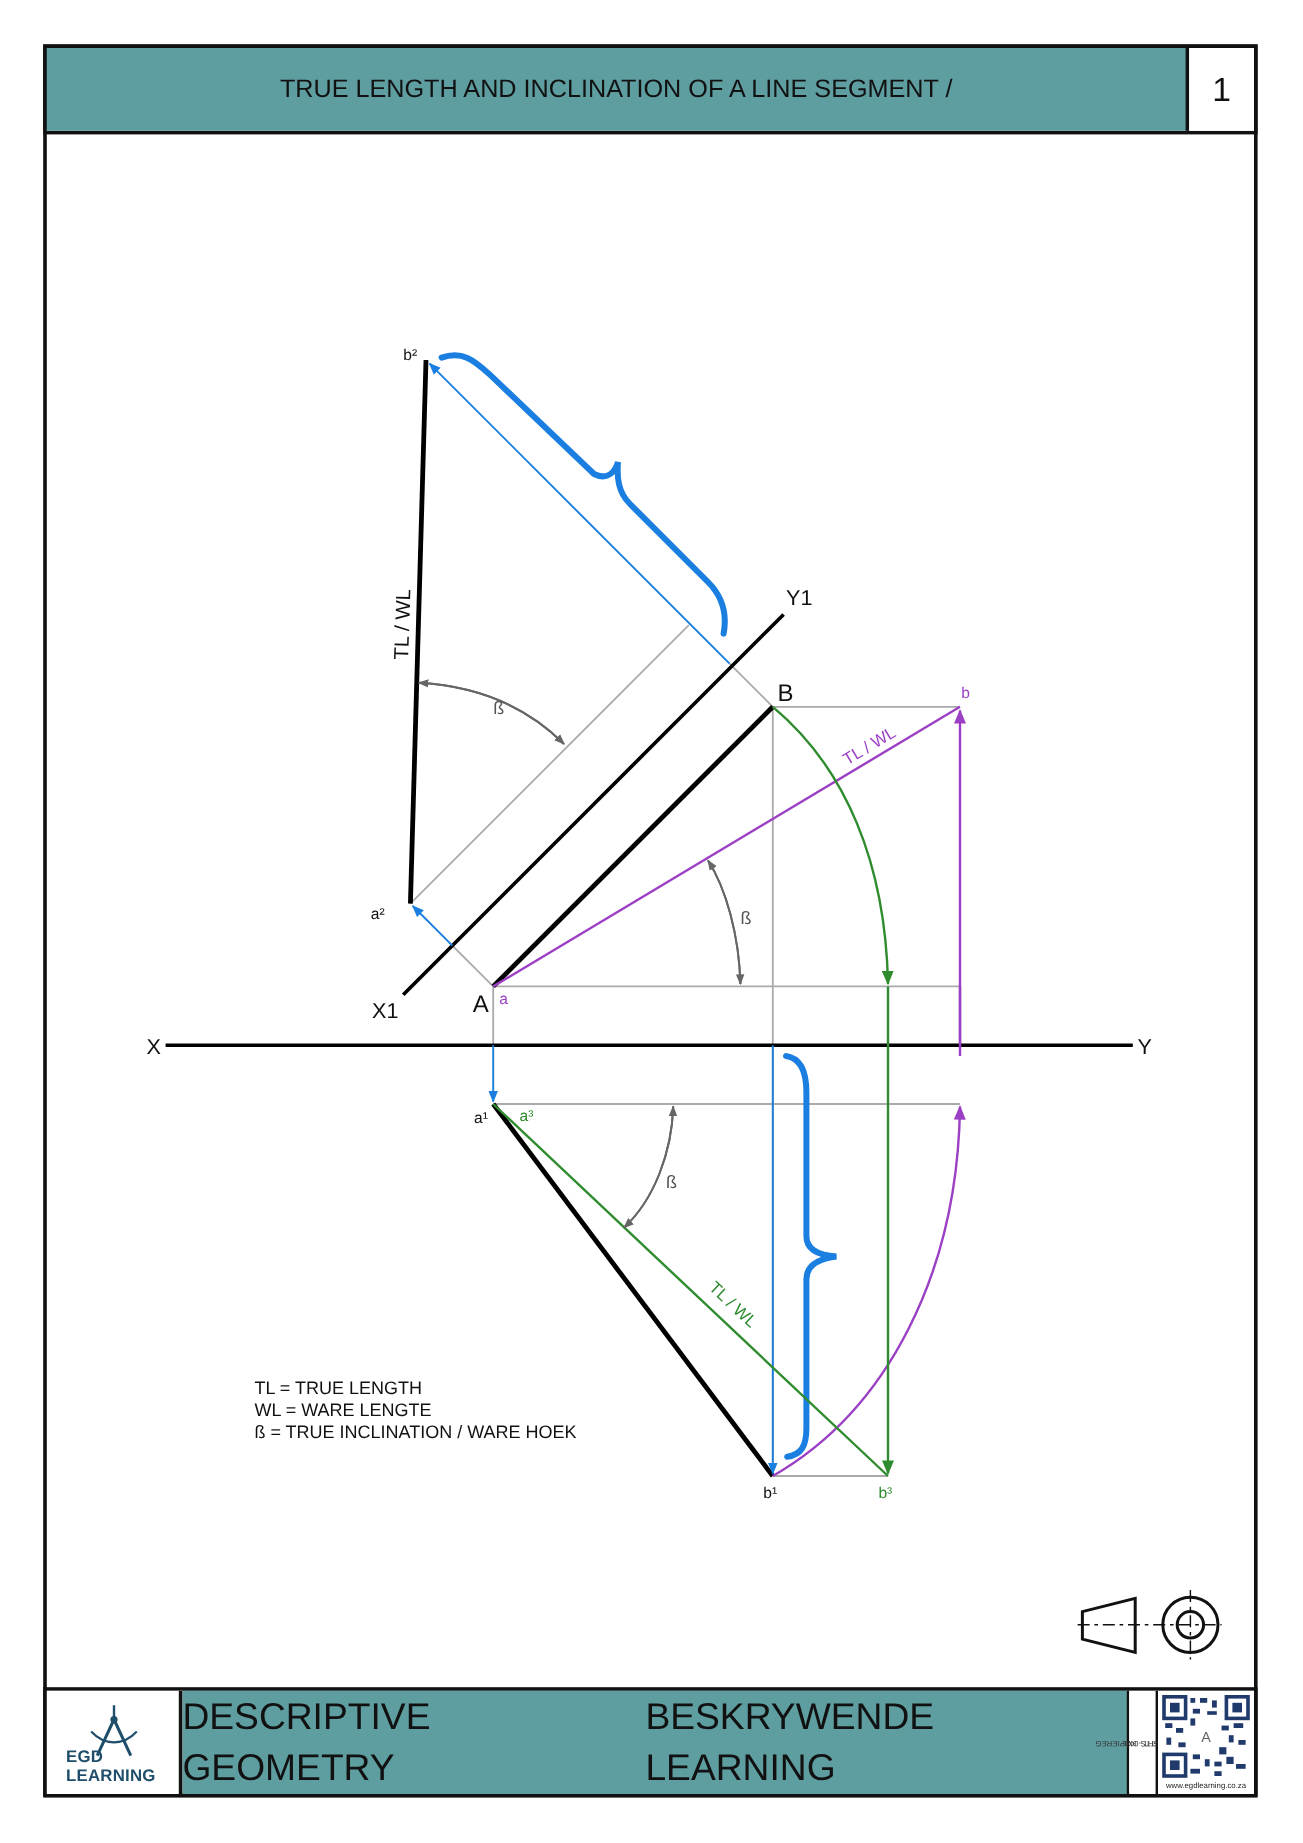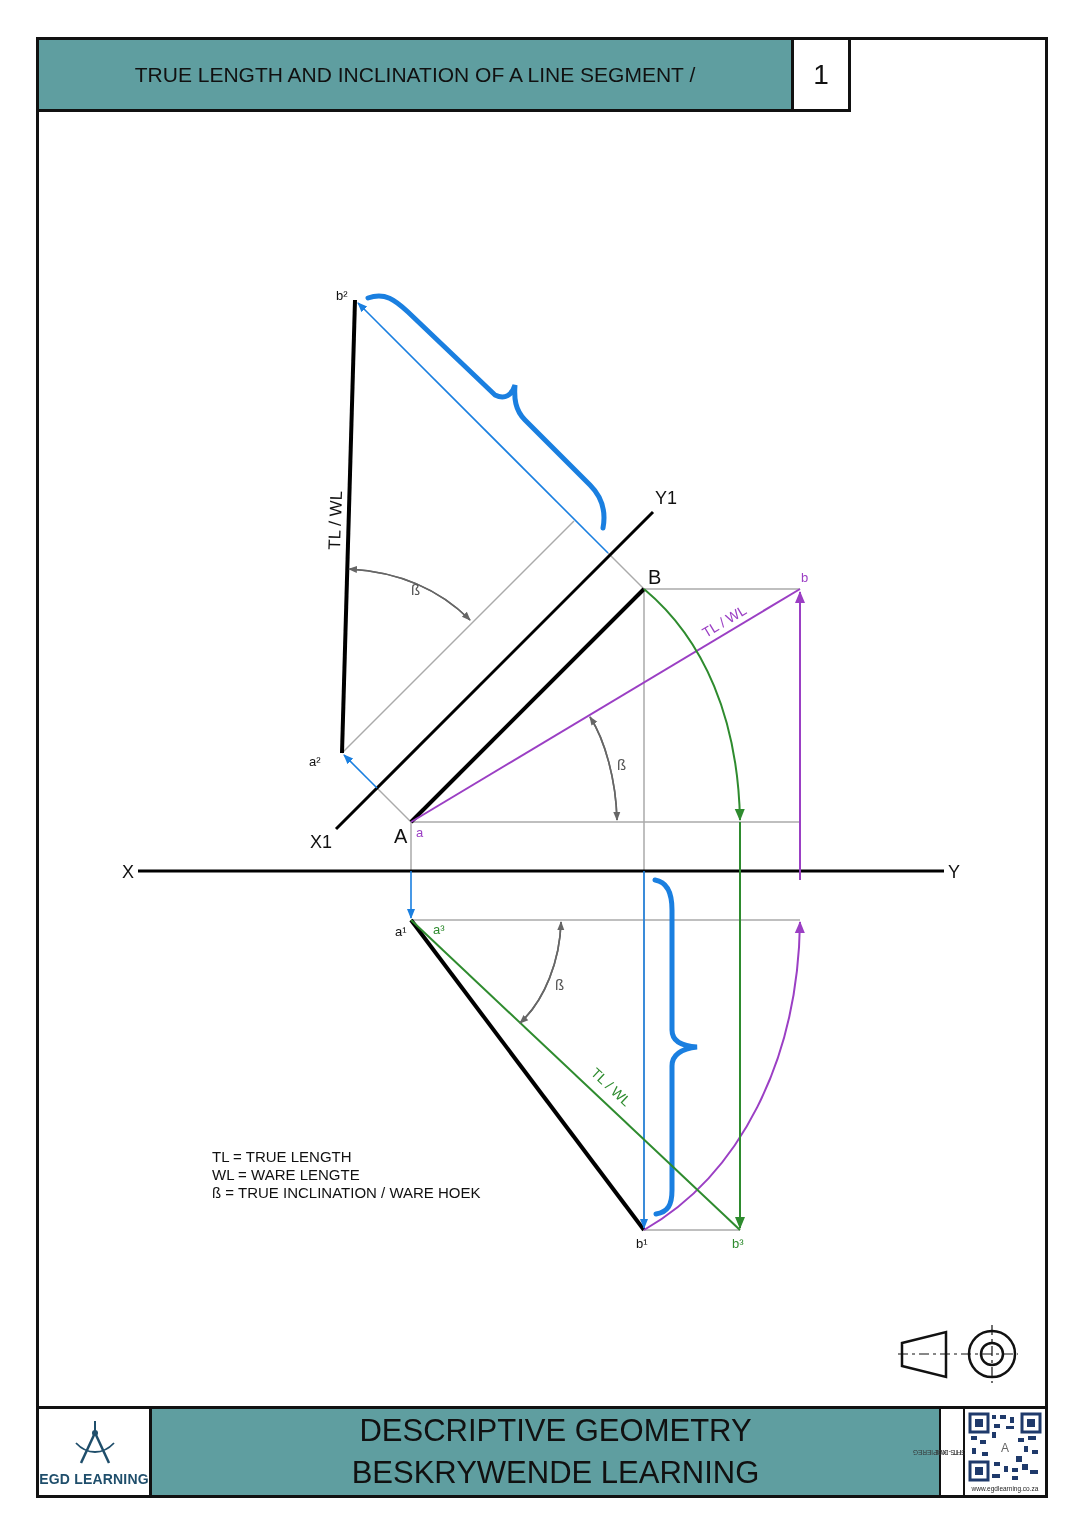--- a/index.html
+++ b/index.html
@@ -1,24 +1,24 @@
 <!DOCTYPE html>
 <html><head>
 <meta charset="utf-8">
 <style>
   html, body { margin:0; padding:0; background:#ffffff; }
   body { width:1086px; height:1536px; position:relative; overflow:hidden; font-family:"Liberation Sans", sans-serif; }
   .sheet { position:absolute; left:36px; top:37px; width:1012px; height:1460px; border:3px solid #111; box-sizing:border-box; }
-  .header { position:absolute; left:36px; top:37px; width:815px; height:75px; box-sizing:border-box; border:3px solid #111; display:flex; }
+  .header { position:absolute; left:36px; top:37px; width:1012px; height:75px; box-sizing:border-box; border:3px solid #111; display:flex; }
   .header-title { flex:1; background:#5f9ea0; display:flex; flex-direction:column; align-items:center; justify-content:center; border-right:3px solid #111; font-size:21px; color:#111; line-height:30px; }
   .header-num { width:54px; background:#fff; display:flex; align-items:center; justify-content:center; font-size:28px; color:#111; }
   .footer { position:absolute; left:36px; top:1406px; width:1012px; height:92px; box-sizing:border-box; border:3px solid #111; display:flex; }
   .logo { width:113px; border-right:3px solid #111; background:#fff; position:relative; display:flex; flex-direction:column; align-items:center; justify-content:flex-end; padding-bottom:8px; box-sizing:border-box; }
-  .logo-text { font-weight:bold; font-size:14px; color:#1f4e6b; letter-spacing:0.2px; }
-  .footer-title { flex:1; background:#5f9ea0; display:flex; flex-direction:column; align-items:center; justify-content:center; font-size:31px; color:#111; line-height:42px; border-right:2px solid #111;padding-left:20px; }
+  .logo-text { font-weight:bold; font-size:14px; color:#1f4e6b; letter-spacing:0.2px;padding-left:16px; }
+  .footer-title { flex:1; background:#5f9ea0; display:flex; flex-direction:row; align-items:center; justify-content:center; font-size:31px; color:#111; line-height:42px; border-right:2px solid #111; }
   .copyright { width:22px; background:#fff; border-right:2px solid #111; position:relative; }
   .copyright span { position:absolute; left:50%; top:50%; transform:translate(-50%,-50%) rotate(-90deg); font-size:6.5px; white-space:nowrap; color:#333; text-align:center; line-height:8px; }
   .qr { width:80px; background:#fff; position:relative; }
   .qr-url { position:absolute; bottom:3px; left:0; width:100%; text-align:center; font-size:6.5px; color:#222; }
   svg.drawing { position:absolute; left:0; top:0; }
   .lbl { font-family:"Liberation Sans", sans-serif; }
 </style>
 </head>
 <body>
 

